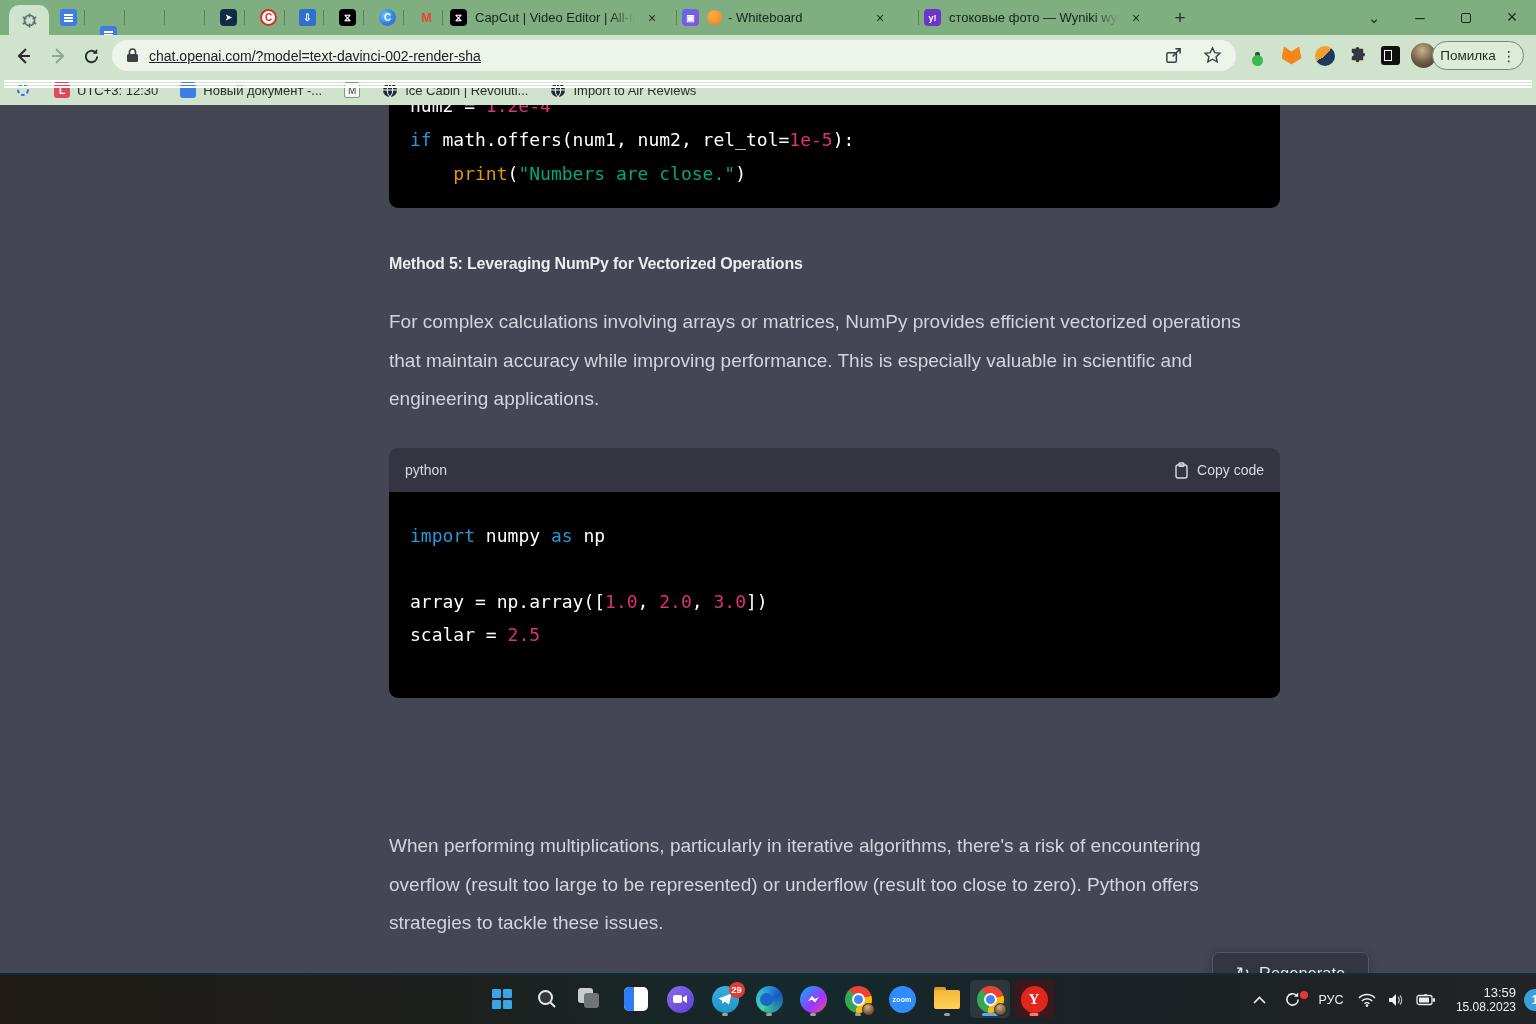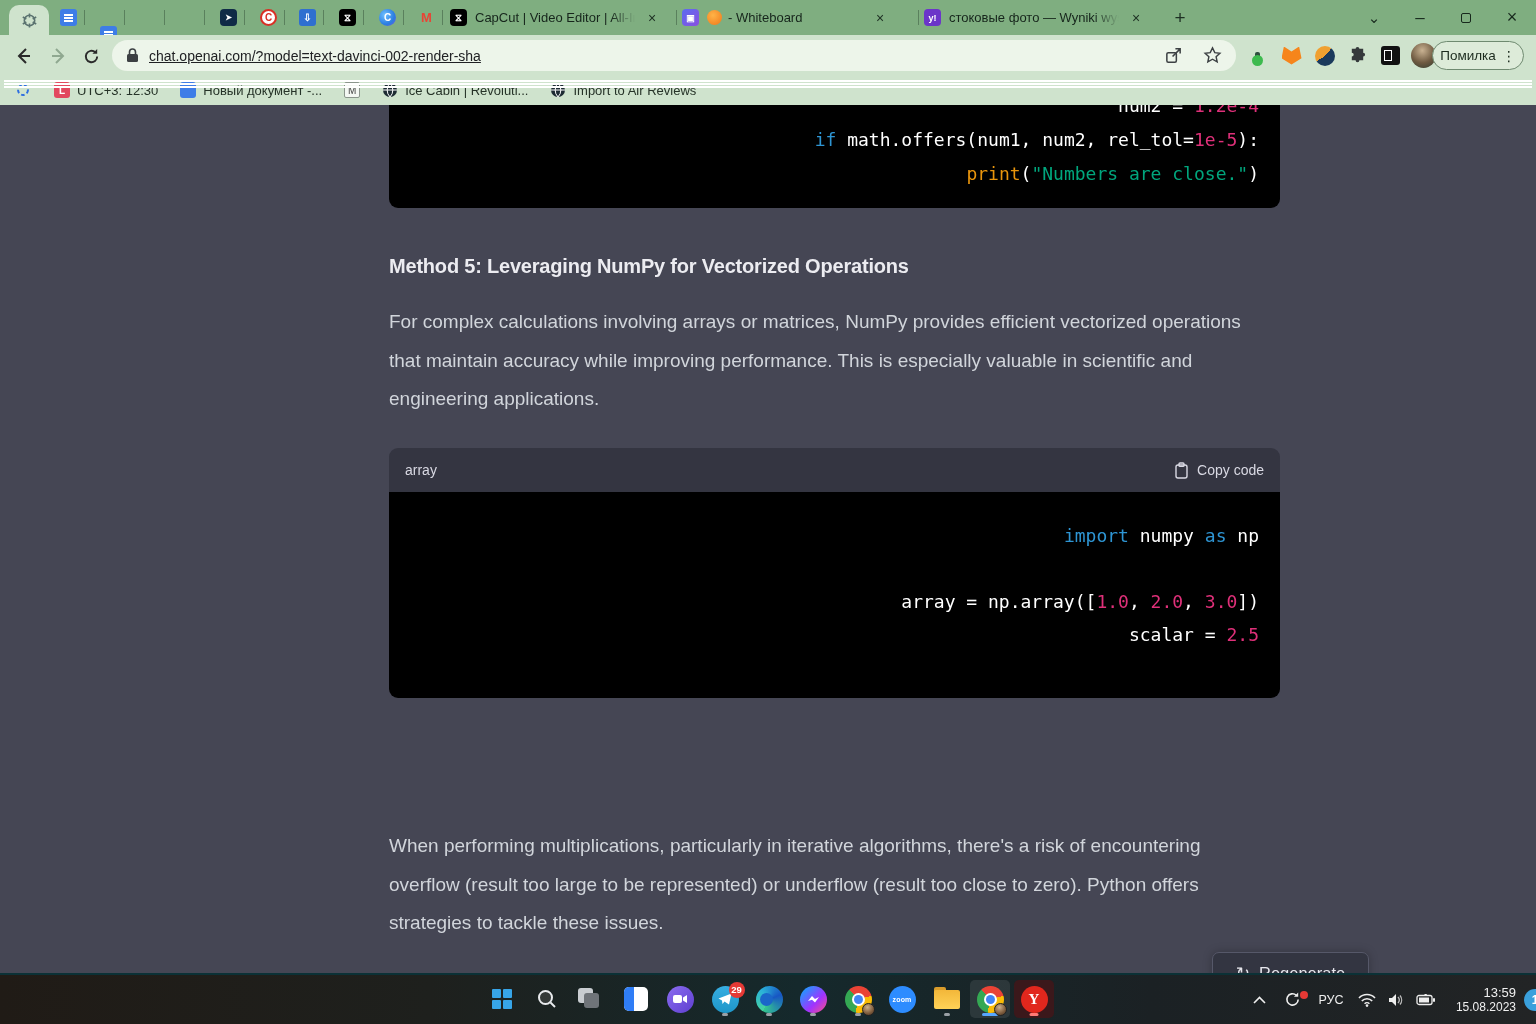--- a/index.html
+++ b/index.html
@@ -48,33 +48,33 @@
 
   
   .bookmarks { position:absolute; top:75px; left:0; width:100%; height:30px; background:#cfe3cd; display:flex; align-items:center; padding-left:14px; gap:22px; }
   .bm { display:flex; align-items:center; gap:7px; font-size:13px; color:#263328; }
   .bm-ic { width:16px; height:16px; display:flex; align-items:center; justify-content:center; flex:0 0 auto; }
   .ic-clockL { background:#e2485e; border-radius:3px; color:#fff; font-size:10px; font-weight:bold; width:16px; height:16px; display:flex; align-items:center; justify-content:center; }
   .ic-mbox { border:1px solid #8a958b; background:#f4f8f3; color:#444; font-size:10px; width:16px; height:16px; display:flex; align-items:center; justify-content:center; border-radius:2px; }
 
   
   .content { position:absolute; top:105px; left:0; width:1536px; height:868px; background:#454654; overflow:hidden; }
-  .codeblock { position:absolute; left:389px; width:891px; background:#000; font-family:"DejaVu Sans Mono","Liberation Mono",monospace; font-size:18px; color:#fff;text-align:right; }
+  .codeblock { position:absolute; left:389px; width:891px; background:#000; font-family:"DejaVu Sans Mono","Liberation Mono",monospace; font-size:18px; color:#fff; }
   .code-line { height:33px; line-height:33px; white-space:pre; }
   .tok-p { color:#ffffff; }
   .tok-k { color:#2e95d3; }
   .tok-n { color:#df3079; }
   .tok-s { color:#00a67d; }
   .tok-f { color:#e9950c; }
   .cb-top { top:-30px; height:133px; border-radius:0 0 9px 9px; padding:14px 21px 17px; }
   .cb-top .code-line { height:34px; line-height:34px; }
   .cb2-header { position:absolute; left:389px; top:343px; width:891px; height:44px; background:#343541; border-radius:9px 9px 0 0; display:flex; align-items:center; padding:0 16px; color:#d9d9e3; font-size:14px; }
   .copybtn { margin-left:auto; display:flex; align-items:center; gap:8px; color:#d9d9e3; font-size:14px; }
   .cb-main { top:387px; height:206px; border-radius:0 0 9px 9px; padding:27px 21px 14px; }
-  .h3 { position:absolute; left:389px; top:150px; width:900px; color:#ececf1; font-size:20px; font-weight:bold; letter-spacing:-.2px; }
+  .h3 { position:absolute; left:389px; top:150px; width:900px; color:#ececf1; font-size:16px; font-weight:bold; letter-spacing:-.2px; }
   .h2 { position:absolute; left:389px; top:662px; width:900px; color:#ececf1; font-size:29px; font-weight:bold; letter-spacing:-.3px; }
   .para { position:absolute; left:389px; width:885px; color:#d1d5db; font-size:19px; line-height:38.5px; }
   .p1 { top:198px; }
   .p2 { top:722px; }
   .regen { position:absolute; left:1212px; top:847px; width:157px; height:42px; background:#333541; border:1px solid #565869; border-radius:7px; display:flex; align-items:center; justify-content:center; gap:9px; color:#e6e6ec; font-size:16.5px; box-shadow:0 0 10px rgba(0,0,0,.25); }
 
   
   .tb-strip { position:absolute; top:973px; left:0; width:100%; height:2px; background:#0b3136; }
   .taskbar { position:absolute; top:975px; left:0; width:100%; height:49px;
     background:linear-gradient(90deg,#201b16 0%,#1e201d 28%,#15292c 52%,#1b2124 75%,#222425 100%); }
@@ -280,21 +280,21 @@
     <div class="codeblock cb-top">
         <div class="code-line"><span class="tok-p">num2 = </span><span class="tok-n">1.2e-4</span></div>
         <div class="code-line"><span class="tok-k">if</span><span class="tok-p"> math.offers(num1, num2, rel_tol=</span><span class="tok-n">1e-5</span><span class="tok-p">):</span></div>
         <div class="code-line"><span class="tok-p">    </span><span class="tok-f">print</span><span class="tok-p">(</span><span class="tok-s">"Numbers are close."</span><span class="tok-p">)</span></div>
       </div>
 
     <div class="h3">Method 5: Leveraging NumPy for Vectorized Operations</div>
     <div class="para p1">For complex calculations involving arrays or matrices, NumPy provides efficient vectorized operations that maintain accuracy while improving performance. This is especially valuable in scientific and engineering applications.</div>
 
     <div class="cb2-header">
-      <span>array</span>
+      <span>python</span>
       <span class="copybtn">
         <svg width="15" height="17" viewBox="0 0 15 17">
           <rect x="2" y="3" width="11" height="13" rx="2" stroke="#d9d9e3" stroke-width="1.4" fill="none"></rect>
           <rect x="5" y="1" width="5" height="3.4" rx="1" stroke="#d9d9e3" stroke-width="1.4" fill="none"></rect>
         </svg>
         <span>Copy code</span>
       </span>
     </div>
     <div class="codeblock cb-main">
         <div class="code-line"><span class="tok-k">import</span><span class="tok-p"> numpy </span><span class="tok-k">as</span><span class="tok-p"> np</span></div>

